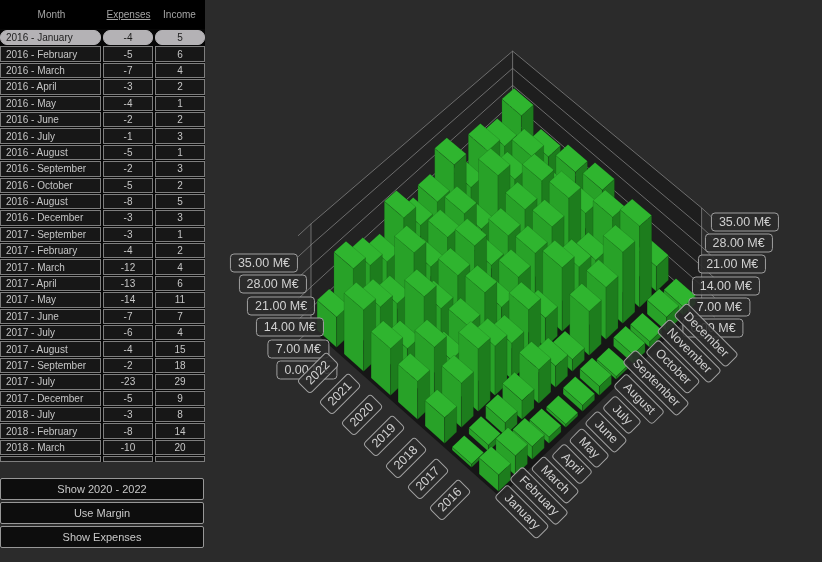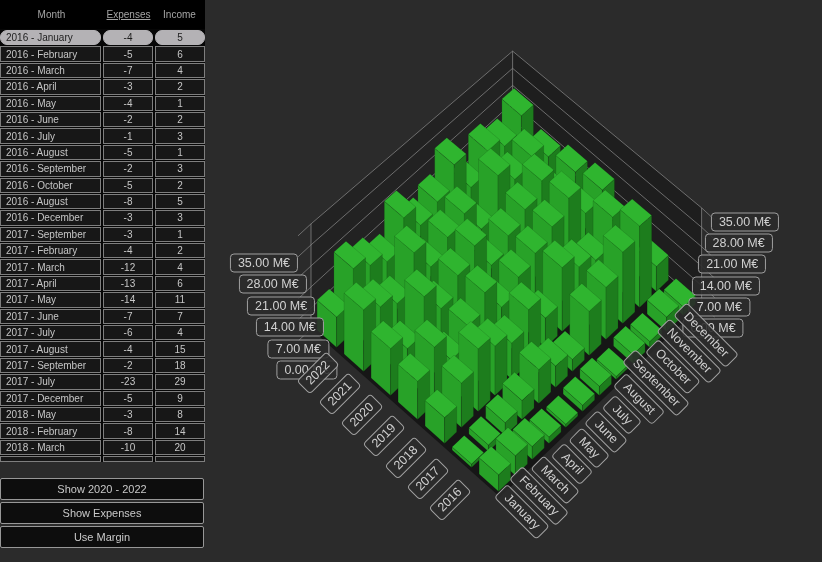--- a/index.html
+++ b/index.html
@@ -643,36 +643,36 @@
         <div class="tcell month">2017 - July</div>
         <div class="tcell num">-23</div>
         <div class="tcell num">29</div>
       </div>
       <div class="trow">
         <div class="tcell month">2017 - December</div>
         <div class="tcell num">-5</div>
         <div class="tcell num">9</div>
       </div>
       <div class="trow">
-        <div class="tcell month">2018 - May</div>
+        <div class="tcell month">2018 - July</div>
         <div class="tcell num">-3</div>
         <div class="tcell num">8</div>
       </div>
       <div class="trow">
         <div class="tcell month">2018 - February</div>
         <div class="tcell num">-8</div>
         <div class="tcell num">14</div>
       </div>
       <div class="trow">
         <div class="tcell month">2018 - March</div>
         <div class="tcell num">-10</div>
         <div class="tcell num">20</div>
       </div>
       <div class="trow empty">
         <div class="tcell month"></div>
         <div class="tcell num"></div>
         <div class="tcell num"></div>
       </div>
     </div>
   <button class="btn">Show 2020 - 2022</button>
+  <button class="btn">Use Margin</button>
   <button class="btn">Show Expenses</button>
-  <button class="btn">Use Margin</button>
 </div>
 
 </body></html>

